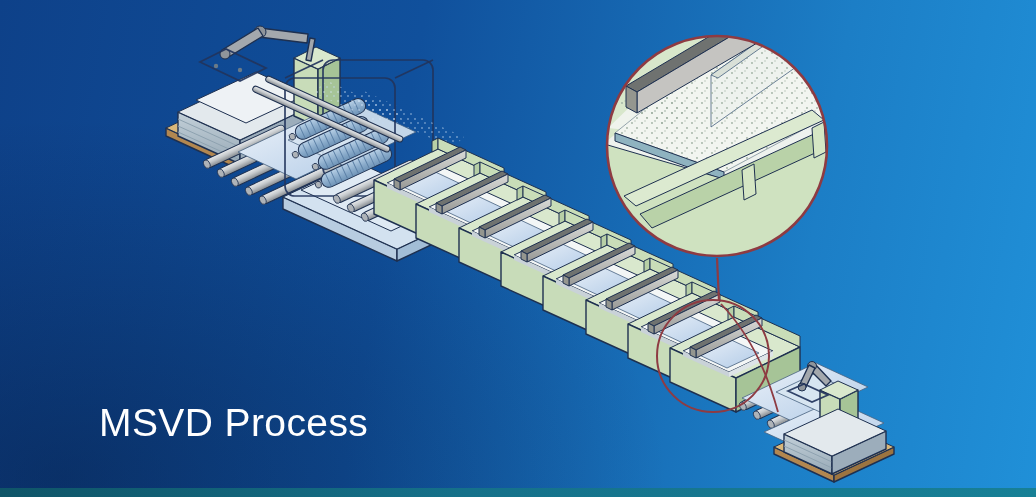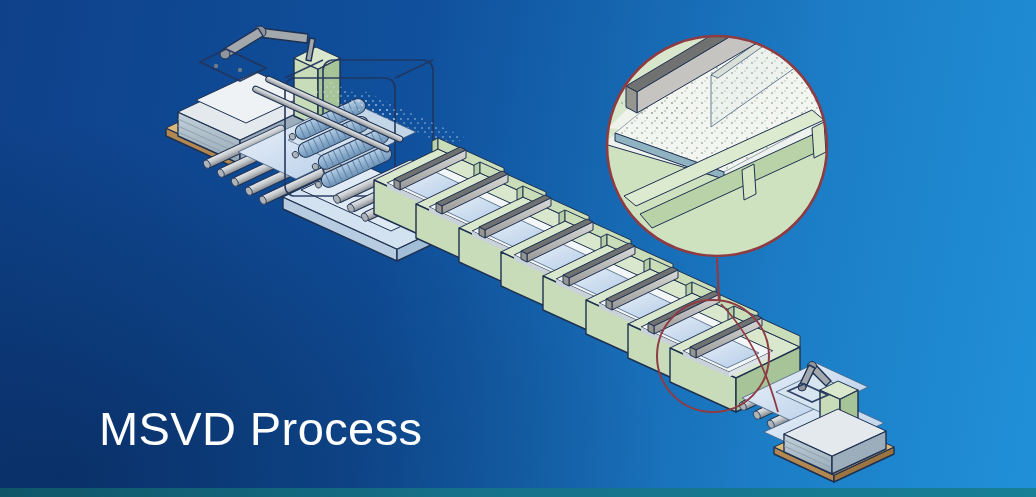--- a/index.html
+++ b/index.html
@@ -3,21 +3,21 @@
 <meta charset="utf-8">
 <style>
   html,body{margin:0;padding:0;background:#06162e;}
   .stage{position:relative;width:1036px;height:497px;overflow:hidden;
     background:
       radial-gradient(1100px 650px at 6% 96%, rgba(4,22,56,.45), rgba(4,22,56,0) 55%),
       linear-gradient(100deg, var(--background-left,#0e4189) 0%, #10509c 38%, #1c7ec6 76%, var(--background-right,#2090d8) 100%);
     font-family:"Liberation Sans",sans-serif;}
   .bottom-bar{position:absolute;left:0;right:0;bottom:0;height:9px;
     background:linear-gradient(90deg,#0f5568,var(--bottom-bar,#15718a) 45%,#178096);}
-  .title{position:absolute;left:99px;top:401px;font-size:47px;font-weight:400;
+  .title{position:absolute;left:99px;top:401px;font-size:39px;font-weight:400;
     color:#fff;letter-spacing:.4px;}
   svg.scene{position:absolute;left:0;top:0;}
   .ol{stroke:#1e3050;stroke-linejoin:round;stroke-width:1.4px;}
   .o1{stroke:#1e3050;stroke-linejoin:round;stroke-width:1px;}
   .o0{stroke:#46617f;stroke-width:.8px;}
   .grn-f{fill:#c8dcb9}.grn-t{fill:#d9e8cd}.grn-r{fill:#a6c497}.grn-l{fill:#c9ddb8}.grn-c{fill:#b7cfa6}
   .wht{fill:#f3f6f6}.shd{fill:#c9d2d8}.shd2{fill:#dde4e8}
   .gls{fill:url(#gGlass)}.gls2{fill:#d7e5f1}
   .bar-f{fill:url(#gBar)}.bar-t{fill:#6f7270}.bar-c{fill:#94968f}
   .mtl{fill:#a3a8ad}.jnt{fill:#8f959b}

